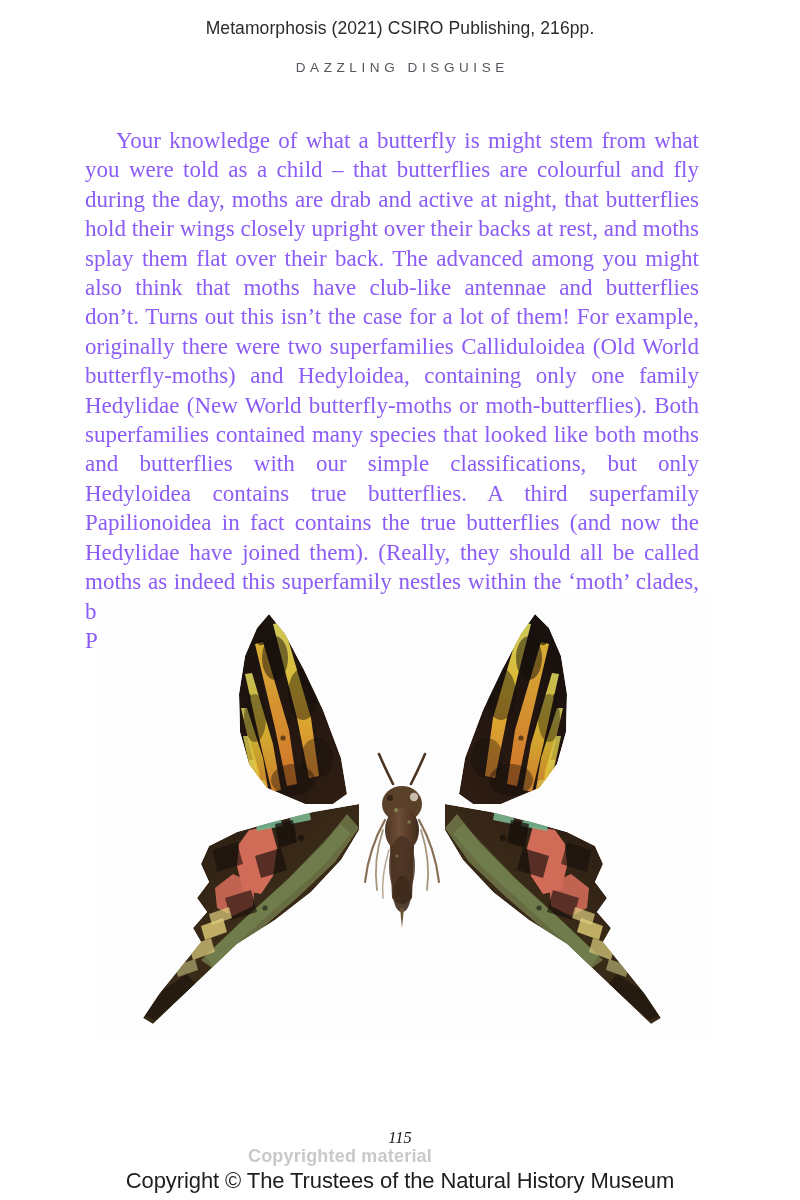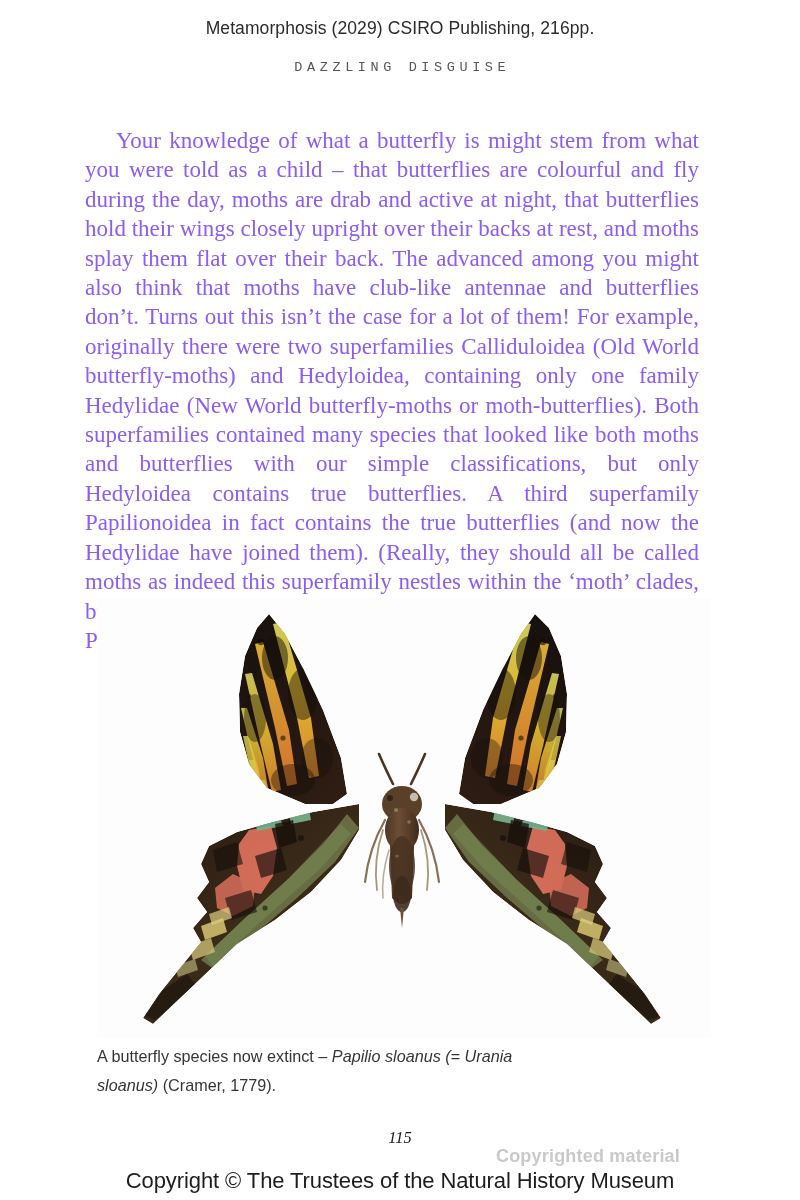--- a/index.html
+++ b/index.html
@@ -38,21 +38,21 @@
     white-space: nowrap;
   }
 
   
   .running-head {
     position: absolute;
     top: 60px;
     left: 0;
     width: 800px;
     text-align: center;
-    font-family: Liberation Mono, monospace;
+    font-family: Liberation Sans, sans-serif;
     font-size: 13.5px;
     color: #55555c;
     letter-spacing: 4.6px;
     text-indent: 4.6px;
     white-space: nowrap;
   }
 
   
   .body-text {
     position: absolute;
@@ -119,21 +119,21 @@
     font-family: "Liberation Serif", serif;
     font-size: 16.5px;
     color: #1a1a1a;
     font-style: italic;
   }
   .copyright-watermark {
     position: absolute;
     top: 1146px;
     left: 0;
     width: 680px;
-    text-align: right;
+    text-align: center;
     font-family: "Liberation Sans", sans-serif;
     font-size: 18px;
     font-weight: bold;
     color: #c9c9c9;
     letter-spacing: 0.2px;
     white-space: nowrap;
   }
   .copyright-line {
     position: absolute;
     top: 1168px;
@@ -145,21 +145,21 @@
     color: #1d1d1d;
     letter-spacing: -0.1px;
     white-space: nowrap;
   }
 </style>
 </head>
 <body>
 
 <div class="page">
 
-  <div class="source-banner">Metamorphosis (2029) CSIRO Publishing, 216pp.</div>
+  <div class="source-banner">Metamorphosis (2021) CSIRO Publishing, 216pp.</div>
 
   <div class="running-head">DAZZLING DISGUISE</div>
 
   <div class="body-text">Your knowledge of what a butterfly is might stem from what you were told as a child – that butterflies are colourful and fly during the day, moths are drab and active at night, that butterflies hold their wings closely upright over their backs at rest, and moths splay them flat over their back. The advanced among you might also think that moths have club-like antennae and butterflies don’t. Turns out this isn’t the case for a lot of them! For example, originally there were two superfamilies Calliduloidea (Old World butterfly-moths) and Hedyloidea, containing only one family Hedylidae (New World butterfly-moths or moth-butterflies). Both superfamilies contained many species that looked like both moths and butterflies with our simple classifications, but only Hedyloidea contains true butterflies. A third superfamily Papilionoidea in fact contains the true butterflies (and now the Hedylidae have joined them). (Really, they should all be called moths as indeed this superfamily nestles within the ‘moth’ clades, but I guess the public may have some issues with that). Papilionoidea comprises more than 18,500 species</div>
 
   <div class="figure-block">
     <div class="specimen-stage">
       <svg class="specimen-svg" viewBox="0 0 614 440" preserveAspectRatio="xMidYMid meet">
         <defs>
           <linearGradient id="fwL" x1="0.15" y1="0" x2="0.85" y2="1">
@@ -320,23 +320,20 @@
         <path d="M324,232 Q334,262 330,292" stroke="#8a7150" stroke-width="1.8" fill="none" stroke-linecap="round" opacity="0.75"></path>
         <path d="M292,252 Q284,278 286,300" stroke="#8a7150" stroke-width="1.5" fill="none" stroke-linecap="round" opacity="0.6"></path>
 
         <circle cx="299" cy="212" r="2" fill="#8da063" opacity="0.7"></circle>
         <circle cx="312" cy="224" r="1.8" fill="#8da063" opacity="0.6"></circle>
         <circle cx="300" cy="258" r="1.6" fill="#8da063" opacity="0.5"></circle>
       </svg>
     </div>
   </div>
 
-  <div class="caption">
-    <span>A butterfly species now extinct – </span><span class="sci">Papilio sloanus (= Urania sloanus)</span><span> (Cramer, 1779).</span>
-  </div>
 
   <div class="page-number">115</div>
 
   <div class="copyright-watermark">Copyrighted material</div>
 
   <div class="copyright-line">Copyright © The Trustees of the Natural History Museum</div>
 
 </div>
 
 </body></html>

